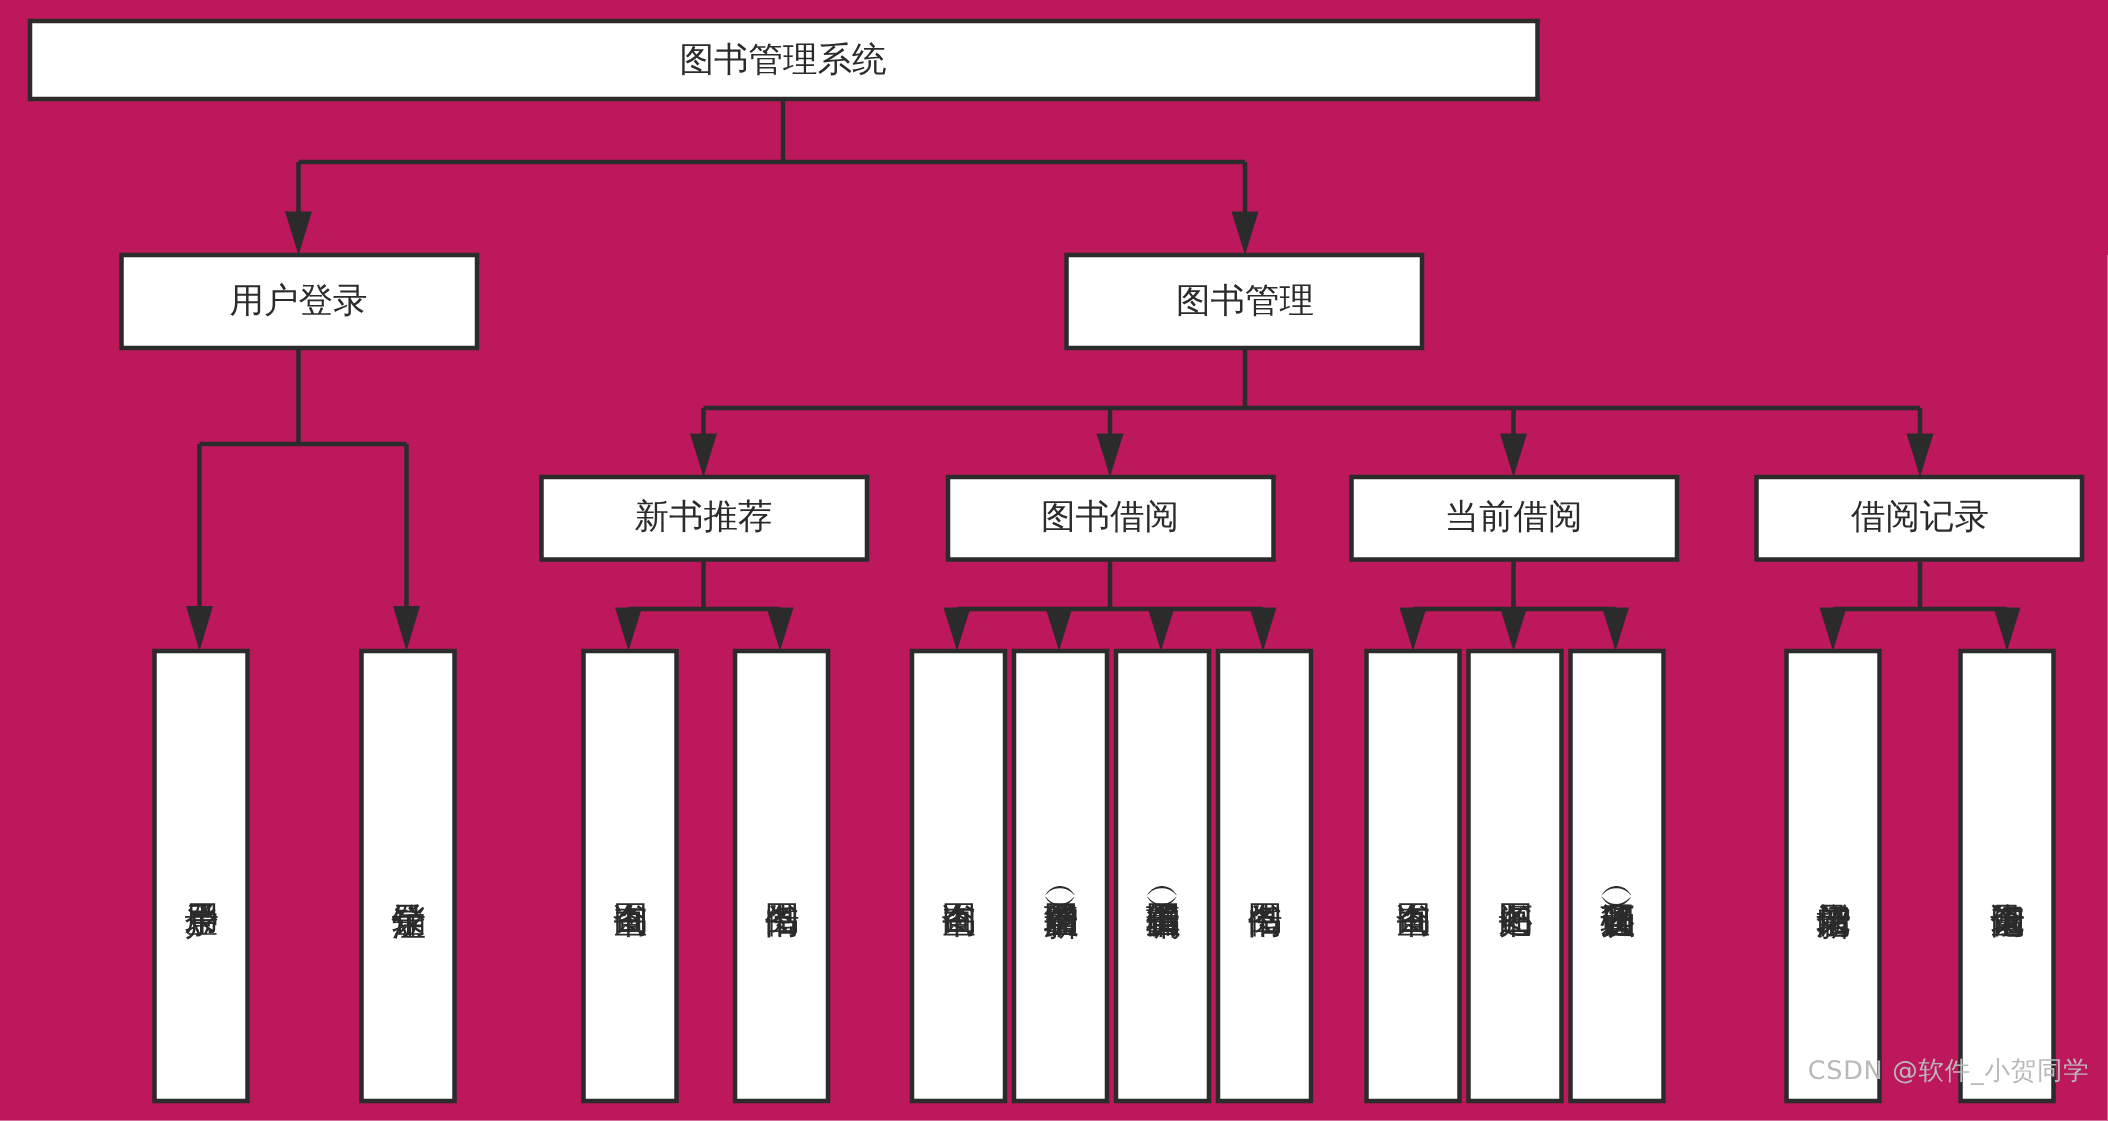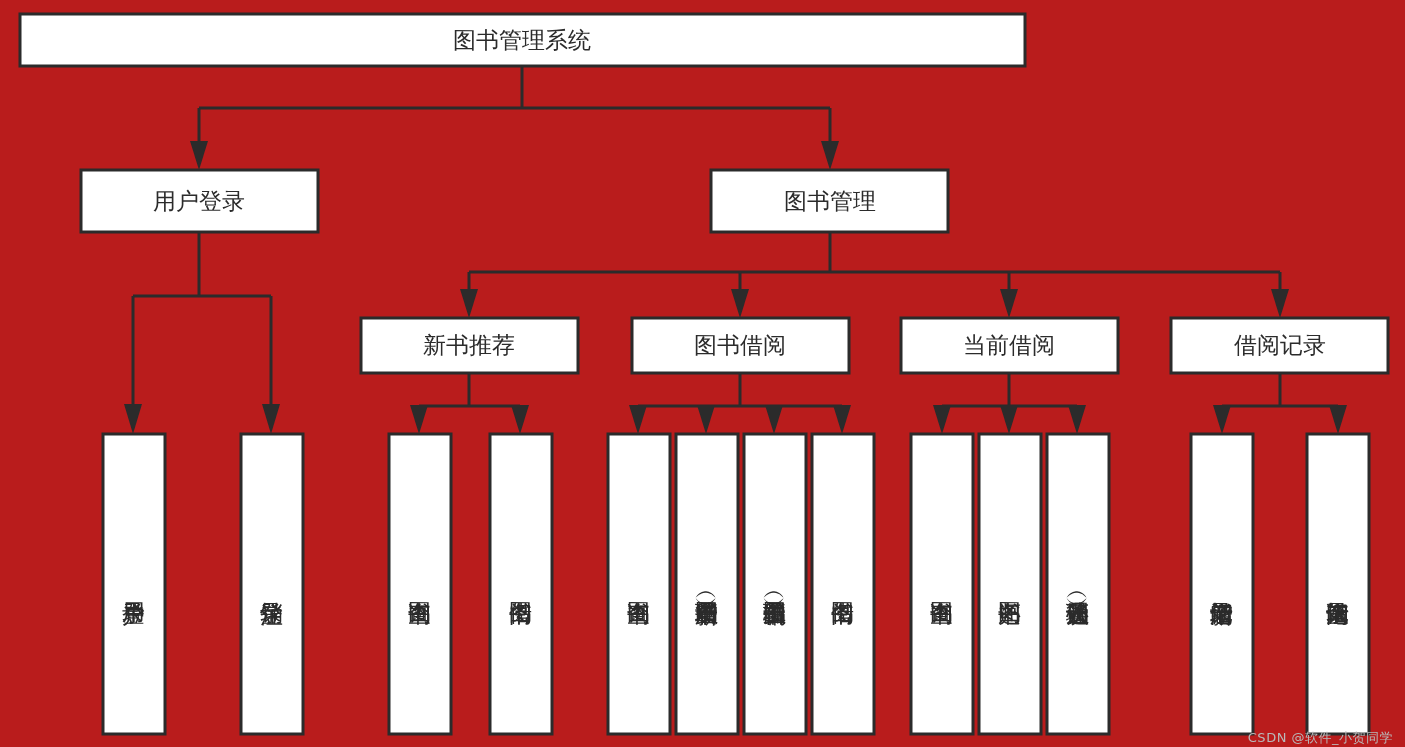--- a/index.html
+++ b/index.html
@@ -10,21 +10,21 @@
   body {
     width: 1405px;
     height: 747px;
     font-family: "DejaVu Sans", "Liberation Sans", sans-serif;
     overflow: hidden;
   }
   #diagram-root {
     position: relative;
     width: 1405px;
     height: 747px;
-    background: #b91c1c;
+    background: #be185d;
   }
   svg.flow {
     position: absolute;
     left: 0;
     top: 0;
     width: 1405px;
     height: 747px;
   }
   .node-box {
     fill: #ffffff;
@@ -52,23 +52,23 @@
     fill: #2b2b2b;
     font-family: "DejaVu Sans", "Liberation Sans", sans-serif;
     font-size: 23px;
     text-anchor: middle;
     writing-mode: vertical-rl;
     glyph-orientation-vertical: 0;
   }
   .watermark {
     position: absolute;
     right: 12px;
-    bottom: 0;
-    font-family: "DejaVu Sans", "Liberation Sans", sans-serif;
-    font-size: 13px;
+    bottom: 22px;
+    font-family: "DejaVu Sans", "Liberation Sans", sans-serif;
+    font-size: 17px;
     color: #b9b9b9;
     letter-spacing: 0.5px;
     white-space: nowrap;
     user-select: none;
   }
 </style>
 </head>
 <body>
 
 <div id="diagram-root">

